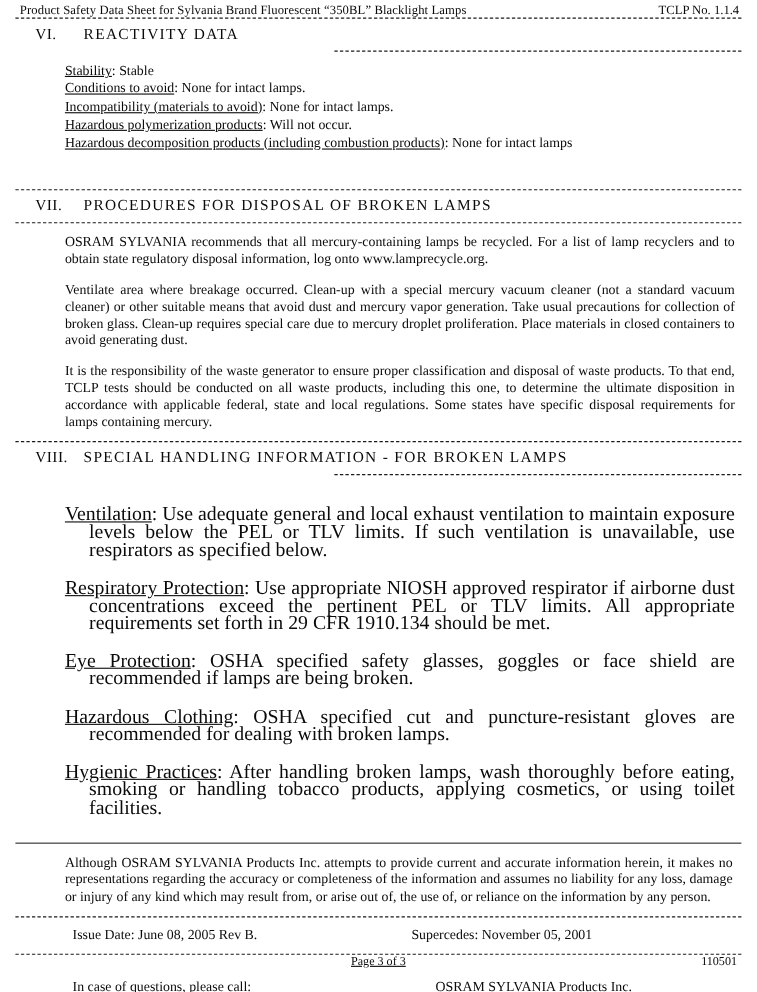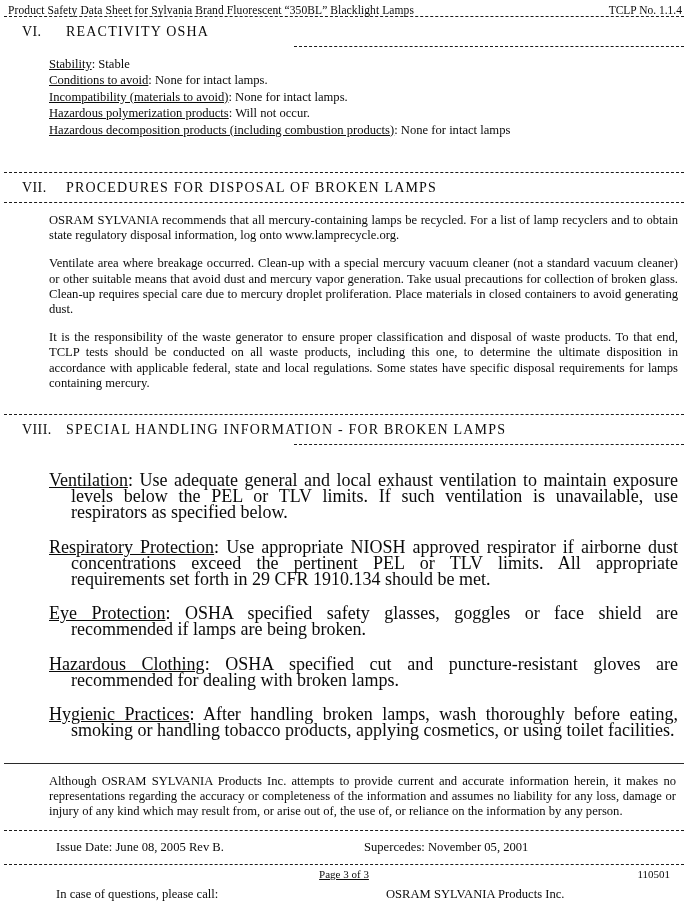--- a/index.html
+++ b/index.html
@@ -13,21 +13,21 @@
     position: relative;
     font-family: "Liberation Serif", "DejaVu Serif", serif;
     color: #0a0a0a;
     overflow: hidden;
   }
   .page {
     position: relative;
     width: 688px;
     height: 902px;
     box-sizing: border-box;
-    padding: 0 4px;
+    padding: 0 14px;
   }
 
   
   .header {
     display: flex;
     align-items: baseline;
     justify-content: space-between;
     padding: 4px 2px 0 4px;
     font-size: 11.5px;
   }
@@ -73,21 +73,21 @@
   .body-block {
     padding: 0 6px 0 45px;
     font-size: 12.6px;
     line-height: 15.2px;
   }
   p.para {
     margin: 0 0 13px 0;
     text-align: justify;
     text-justify: inter-word;
   }
-  p.para:last-child { margin-bottom: 13px; }
+  p.para:last-child { margin-bottom: 0; }
 
   
   .deflist {
     padding: 9px 6px 10px 45px;
     font-size: 12.6px;
     line-height: 16.4px;
   }
   .defline { white-space: normal; }
   .deflabel { text-decoration: underline; }
 
@@ -161,21 +161,21 @@
 <div class="page">
 
   <div class="header">
     <span class="header-title">Product Safety Data Sheet for Sylvania Brand Fluorescent “350BL” Blacklight Lamps</span>
     <span class="header-psds">TCLP No. 1.1.4</span>
   </div>
   <hr class="rule-dashed">
 
   <div class="section-head">
     <span class="section-num">VI.</span>
-    <span class="section-title">REACTIVITY OSHA</span>
+    <span class="section-title">REACTIVITY DATA</span>
   </div>
   <hr class="rule-dashed fine rule-indent">
 
   <div class="deflist">
     <div class="defline">
       <span class="deflabel">Stability</span><span>:  Stable</span>
     </div>
     <div class="defline">
       <span class="deflabel">Conditions to avoid</span><span>:  None for intact lamps.</span>
     </div>

